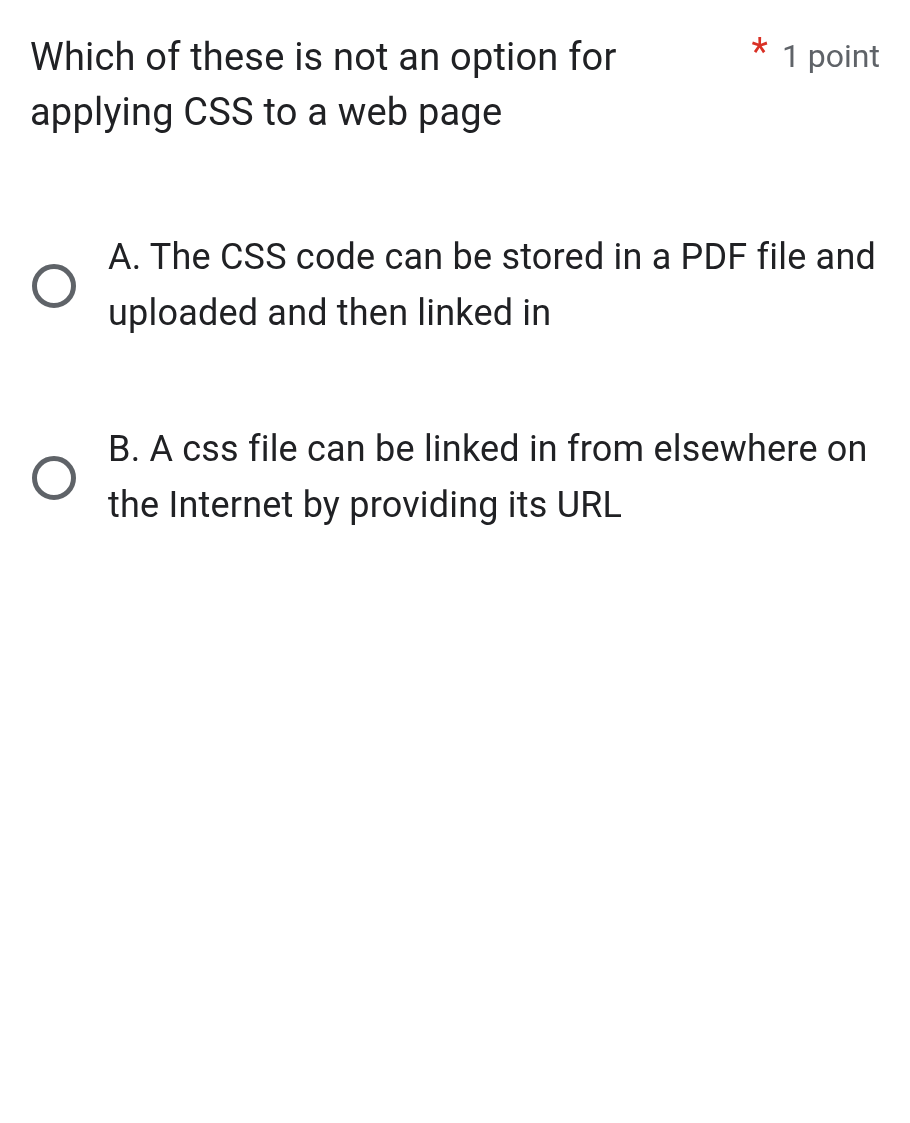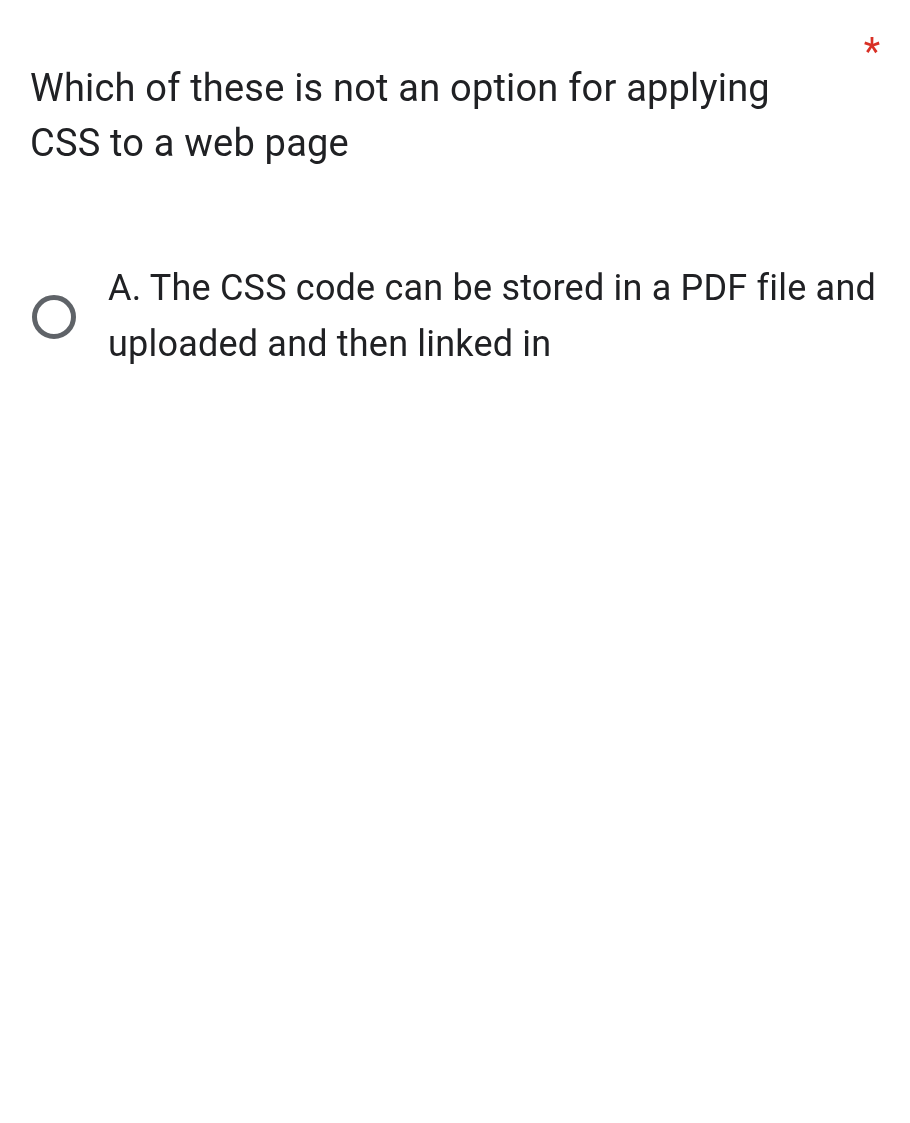--- a/index.html
+++ b/index.html
@@ -19,21 +19,20 @@
       align-items: flex-start;
       gap: 14px;
       margin-bottom: 90px;
     }
     .question-text {
       flex: 1;
       font-size: 38px;
       line-height: 1.45;
       color: #202124;
       letter-spacing: 0.2px;
-      margin-top: 31px;
     }
     .required-mark {
       color: #d93025;
       font-size: 38px;
       line-height: 1.2;
     }
     .points {
       font-size: 32px;
       color: #5f6368;
       white-space: nowrap;
@@ -67,20 +66,25 @@
     }
   </style>
 </head>
 <body>
 
 <div class="question-header">
   <div class="question-text">
     <span>Which of these is not an option for applying CSS to a web page</span>
   </div>
   <span class="required-mark">*</span>
+  <span class="points">1 point</span>
 </div>
 
 <div class="options">
   <label class="option-row">
     <span class="radio"></span>
     <span class="option-label">A. The CSS code can be stored in a PDF file and uploaded and then linked in</span>
   </label>
+  <label class="option-row">
+    <span class="radio"></span>
+    <span class="option-label">B. A css file can be linked in from elsewhere on the Internet by providing its URL</span>
+  </label>
 </div>
 
 </body></html>

